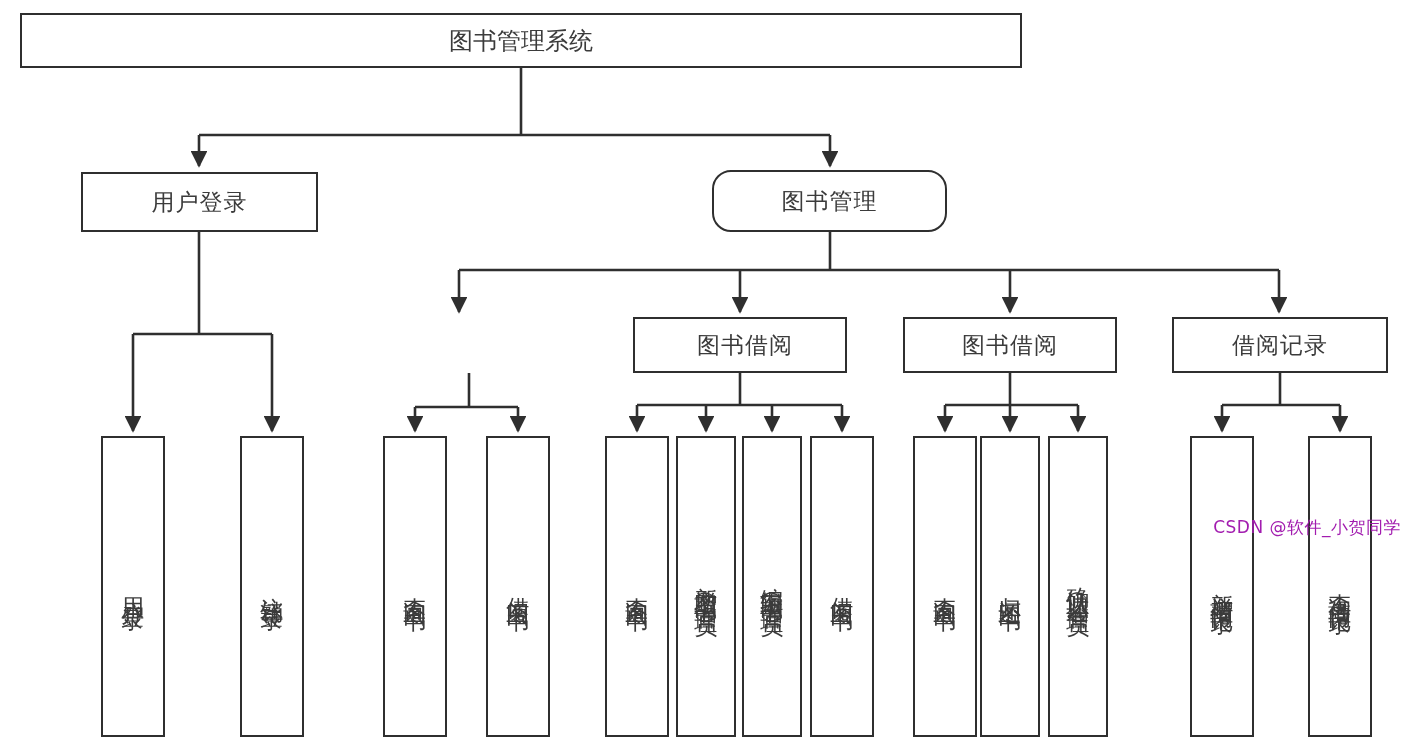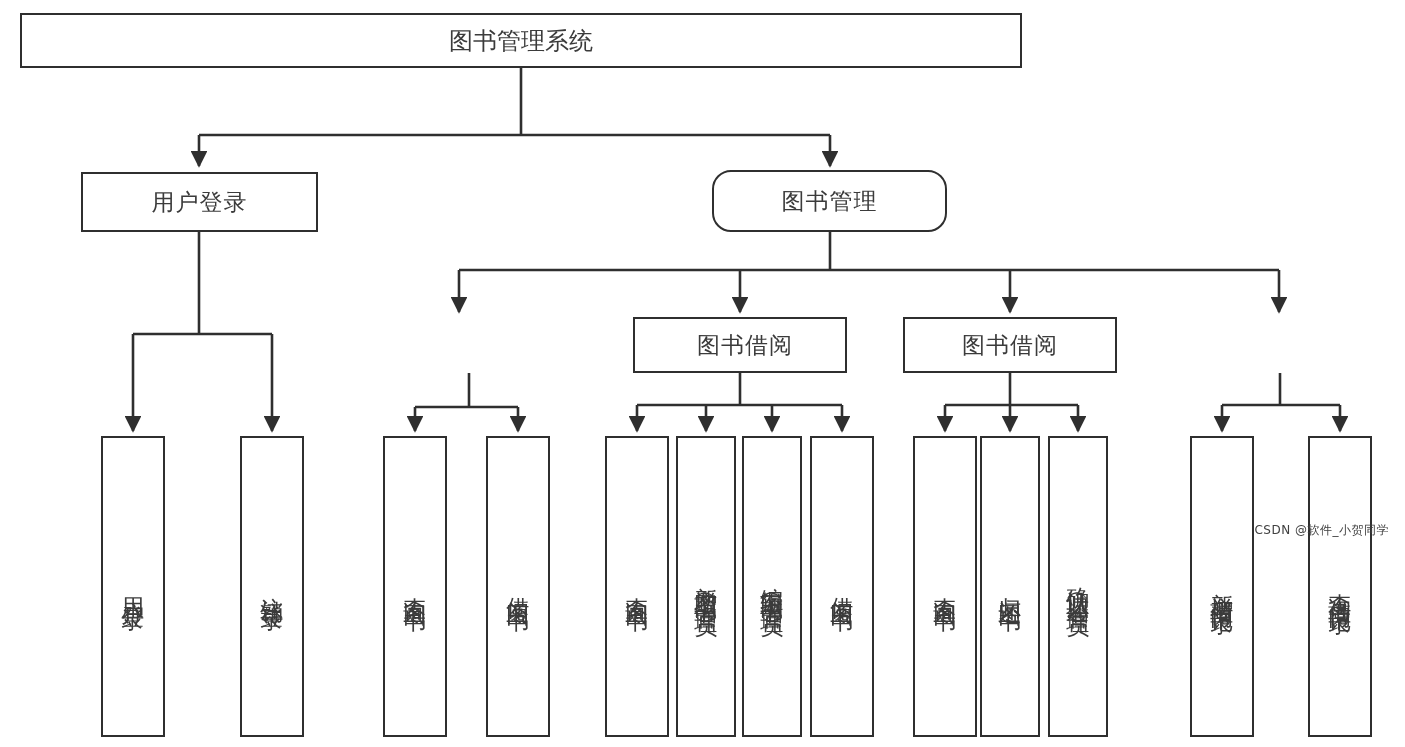--- a/index.html
+++ b/index.html
@@ -37,24 +37,24 @@
     text-orientation:upright;
     font-size:23px;
     line-height:1.06;
     letter-spacing:4px;
     white-space:nowrap;
     color:#3b3b3b;
   }
 
   .watermark{
     position:absolute;
-    right:16px;
+    right:4px;
     bottom:4px;
-    font-size:12px;
-    color:#404040;
+    font-size:17px;
+    color:#a21caf;
     letter-spacing:0.5px;
     white-space:nowrap;
   }
 </style>
 </head>
 <body>
 
 <div id="canvas">
 
   <svg id="wires" viewBox="0 0 1405 747">
@@ -121,20 +121,23 @@
 
 
   <div class="node h" style="left:633px;top:317px;width:214px;height:56px;padding-left:10px;">
     <span>图书借阅</span>
   </div>
 
   <div class="node h" style="left:903px;top:317px;width:214px;height:56px;">
     <span>图书借阅</span>
   </div>
 
+  <div class="node h" style="left:1172px;top:317px;width:216px;height:56px;">
+    <span>借阅记录</span>
+  </div>
 
   <div class="node v" style="left:101px;top:436px;width:64px;height:301px;">
     <span class="vtext">用户登录</span>
   </div>
 
   <div class="node v" style="left:240px;top:436px;width:64px;height:301px;">
     <span class="vtext">注销登录</span>
   </div>
 
   <div class="node v" style="left:383px;top:436px;width:64px;height:301px;">

